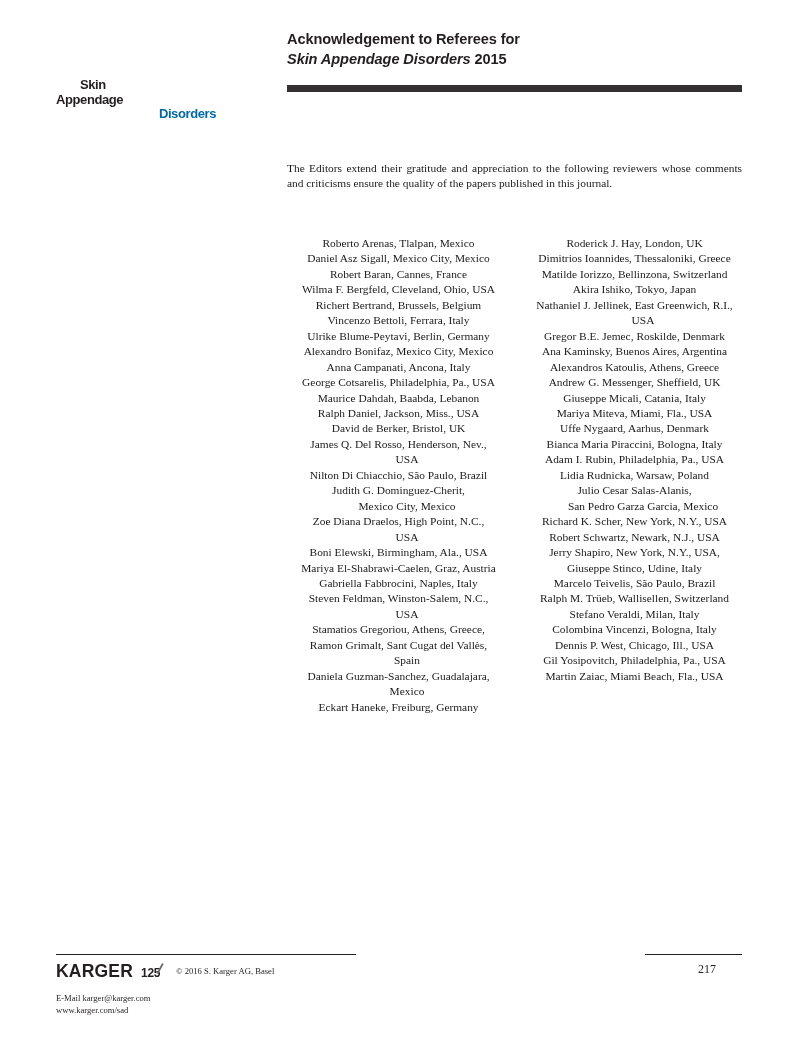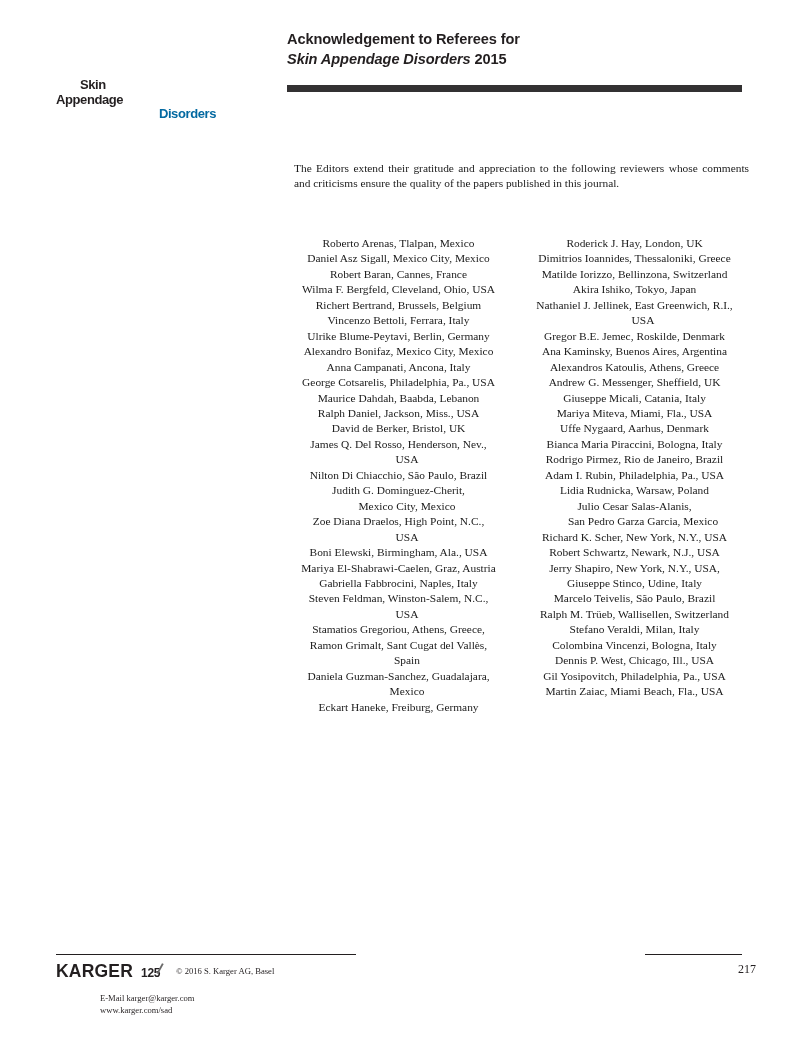--- a/index.html
+++ b/index.html
@@ -64,21 +64,20 @@
   
   .intro {
     position: absolute;
     left: 287px;
     top: 161px;
     width: 455px;
     font-size: 11.4px;
     line-height: 1.33;
     text-align: justify;
     color: #1a1a1a;
-    margin-left: 7px;
   }
 
   
   .referee-columns {
     position: absolute;
     left: 287px;
     top: 236px;
     width: 460px;
     display: flex;
     gap: 13px;
@@ -144,24 +143,24 @@
     white-space: nowrap;
   }
   .contact {
     position: absolute;
     left: 56px;
     top: 992px;
     font-size: 8.6px;
     line-height: 1.42;
     color: #231f20;
   }
-  .contact span { display: block; white-space: nowrap; margin-left: 44px; }
+  .contact span { display: block; white-space: nowrap; }
   .page-number {
     position: absolute;
-    left: 659px;
+    left: 619px;
     top: 962px;
     width: 97px;
     text-align: right;
     font-size: 12px;
     color: #231f20;
   }
 </style>
 </head>
 <body>
 
@@ -225,21 +224,20 @@
     <div class="ref-entry">Nathaniel J. Jellinek, East Greenwich, R.I.,
 USA</div>
     <div class="ref-entry">Gregor B.E. Jemec, Roskilde, Denmark</div>
     <div class="ref-entry">Ana Kaminsky, Buenos Aires, Argentina</div>
     <div class="ref-entry">Alexandros Katoulis, Athens, Greece</div>
     <div class="ref-entry">Andrew G. Messenger, Sheffield, UK</div>
     <div class="ref-entry">Giuseppe Micali, Catania, Italy</div>
     <div class="ref-entry">Mariya Miteva, Miami, Fla., USA</div>
     <div class="ref-entry">Uffe Nygaard, Aarhus, Denmark</div>
     <div class="ref-entry">Bianca Maria Piraccini, Bologna, Italy</div>
-    <div class="ref-entry">Rodrigo Pirmez, Rio de Janeiro, Brazil</div>
     <div class="ref-entry">Adam I. Rubin, Philadelphia, Pa., USA</div>
     <div class="ref-entry">Lidia Rudnicka, Warsaw, Poland</div>
     <div class="ref-entry">Julio Cesar Salas-Alanis,
     San Pedro Garza Garcia, Mexico</div>
     <div class="ref-entry">Richard K. Scher, New York, N.Y., USA</div>
     <div class="ref-entry">Robert Schwartz, Newark, N.J., USA</div>
     <div class="ref-entry">Jerry Shapiro, New York, N.Y., USA,</div>
     <div class="ref-entry">Giuseppe Stinco, Udine, Italy</div>
     <div class="ref-entry">Marcelo Teivelis, São Paulo, Brazil</div>
     <div class="ref-entry">Ralph M. Trüeb, Wallisellen, Switzerland</div>

